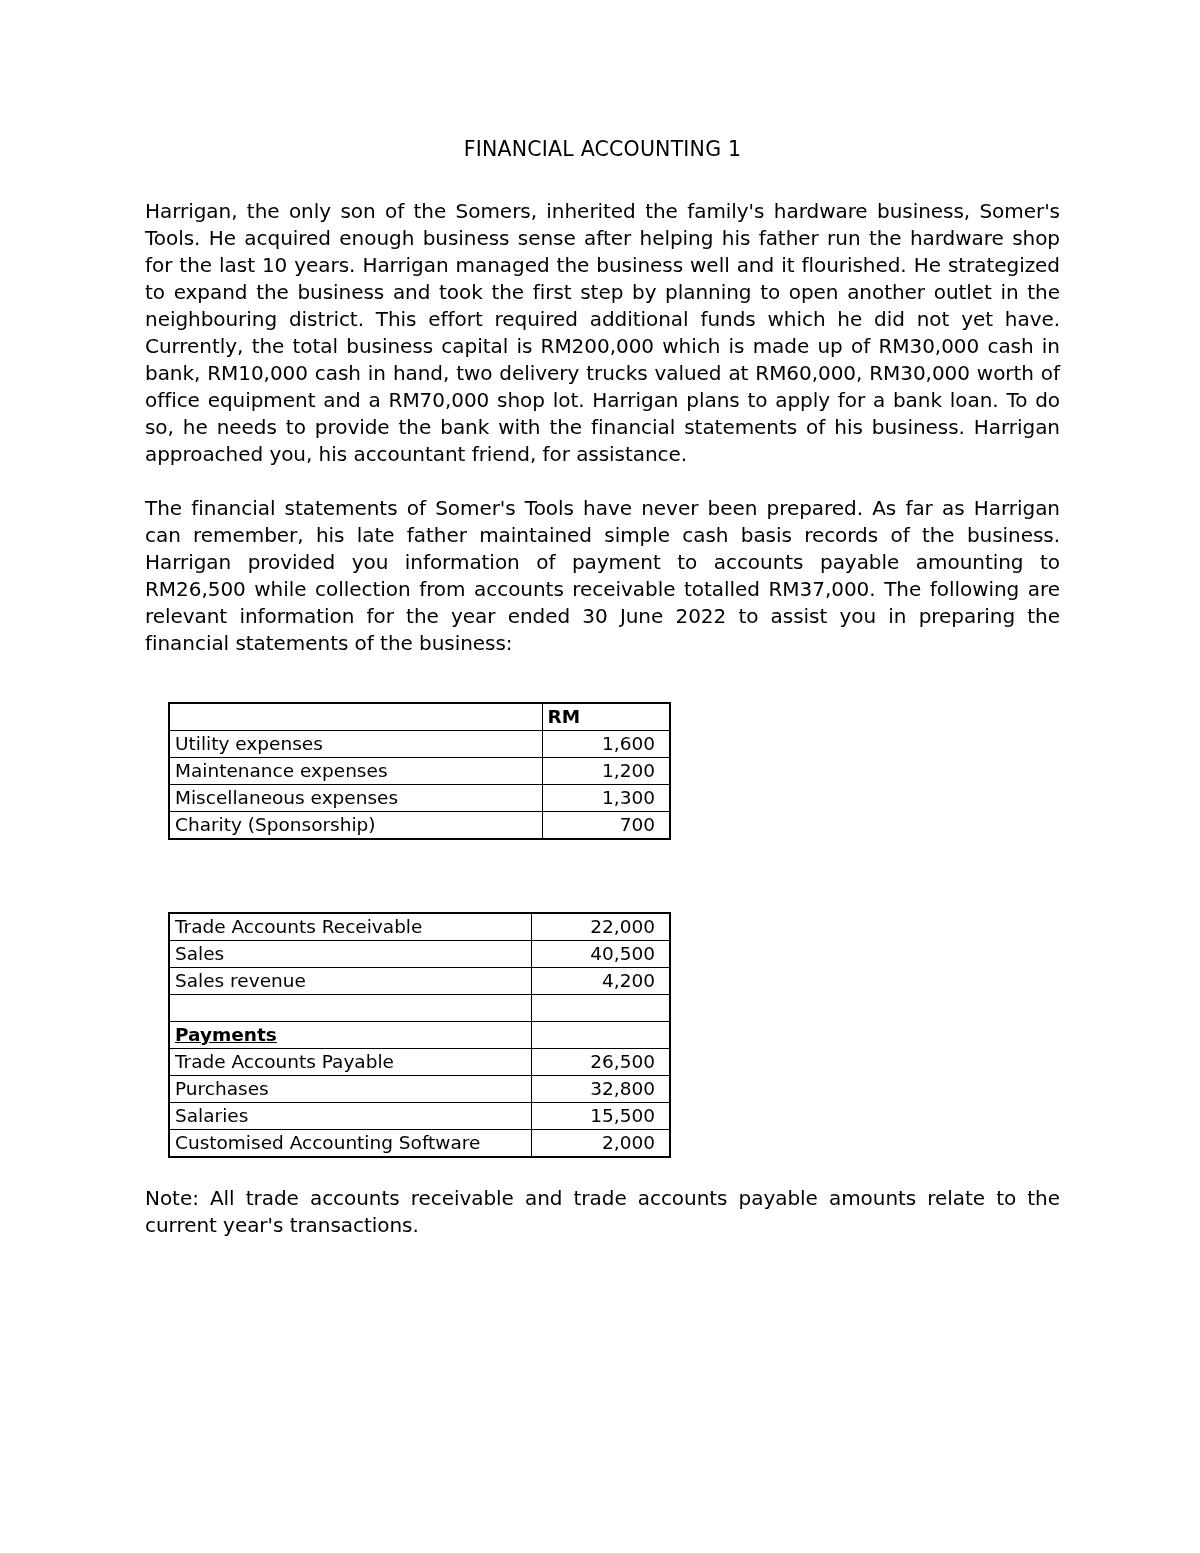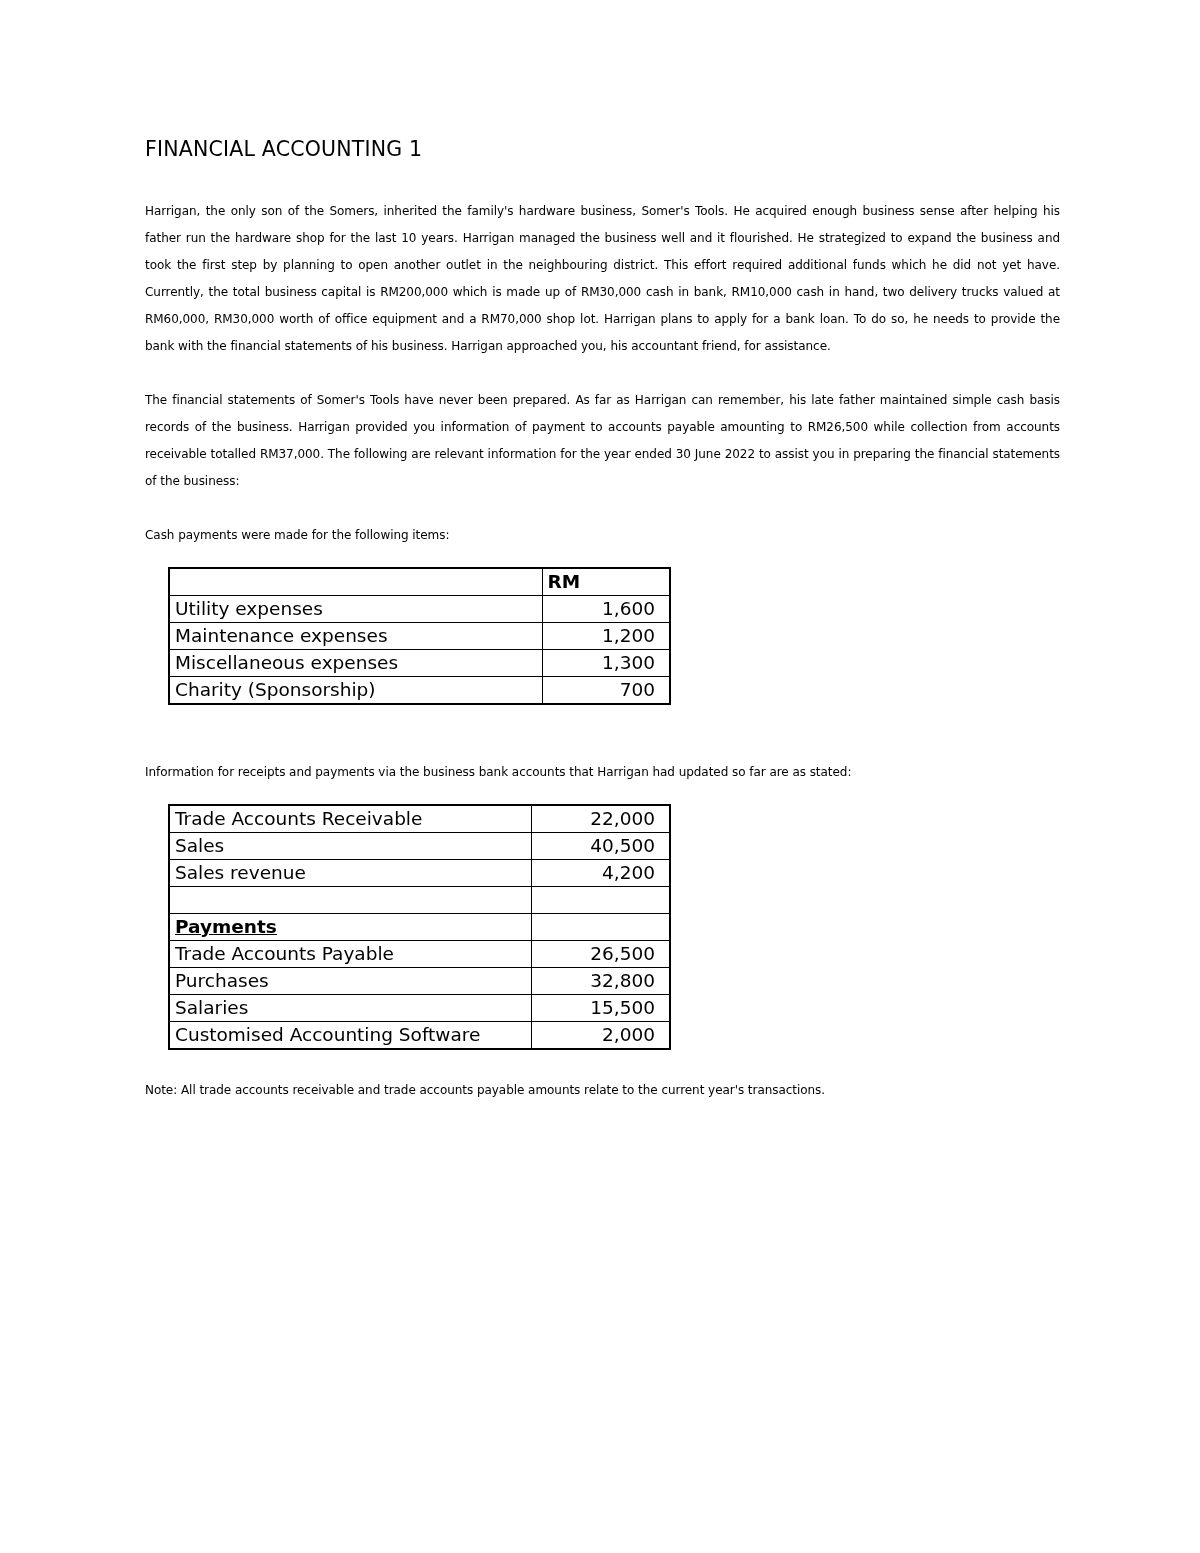--- a/index.html
+++ b/index.html
@@ -29,40 +29,40 @@
     position: absolute;
     left: 145px;
     top: 136px;
     width: 915px;
   }
 
   
   .doc-title {
     font-size: 20.5px;
     font-weight: 400;
-    text-align: left;
+    text-align: center;
     letter-spacing: 0.2px;
     margin: 0 0 0 0;
     line-height: 26px;
   }
 
   .subtitle-block {
     margin-top: 32px;
     text-align: center;
   }
   .subtitle-line {
     font-size: 17.5px;
     font-weight: 700;
     line-height: 25px;
     letter-spacing: 0.1px;
   }
 
   
   .para {
-    font-size: 12px;
+    font-size: 20px;
     line-height: 27px;
     text-align: justify;
     margin: 0;
     letter-spacing: -0.05px;
   }
   .para.left {
     text-align: left;
   }
 
   .gap-lg { height: 36px; }
@@ -129,21 +129,20 @@
     <div class="gap-lg"></div>
 
     <p class="para">Harrigan, the only son of the Somers, inherited the family's hardware business, Somer's Tools. He acquired enough business sense after helping his father run the hardware shop for the last 10 years. Harrigan managed the business well and it flourished. He strategized to expand the business and took the first step by planning to open another outlet in the neighbouring district. This effort required additional funds which he did not yet have. Currently, the total business capital is RM200,000 which is made up of RM30,000 cash in bank, RM10,000 cash in hand, two delivery trucks valued at RM60,000, RM30,000 worth of office equipment and a RM70,000 shop lot. Harrigan plans to apply for a bank loan. To do so, he needs to provide the bank with the financial statements of his business. Harrigan approached you, his accountant friend, for assistance.</p>
 
     <div class="gap-md"></div>
 
     <p class="para">The financial statements of Somer's Tools have never been prepared. As far as Harrigan can remember, his late father maintained simple cash basis records of the business. Harrigan provided you information of payment to accounts payable amounting to RM26,500 while collection from accounts receivable totalled RM37,000. The following are relevant information for the year ended 30 June 2022 to assist you in preparing the financial statements of the business:</p>
 
     <div class="gap-md"></div>
 
-    <p class="para left">Cash payments were made for the following items:</p>
 
     <div class="gap-sm"></div>
 
     <div class="tbl-wrap">
       <table class="doc-table table-cash">
         <colgroup>
           <col class="c-label">
           <col class="c-amount">
         </colgroup>
         <tbody>
@@ -167,21 +166,20 @@
             <td class="label">Charity (Sponsorship)</td>
             <td class="amount">700</td>
           </tr>
         </tbody>
       </table>
     </div>
 
     <div class="gap-lg"></div>
     <div class="gap-sm"></div>
 
-    <p class="para left">Information for receipts and payments via the business bank accounts that Harrigan had updated so far are as stated:</p>
 
     <div class="gap-sm"></div>
 
     <div class="tbl-wrap">
       <table class="doc-table table-bank">
         <colgroup>
           <col class="c-label">
           <col class="c-amount">
         </colgroup>
         <tbody>

